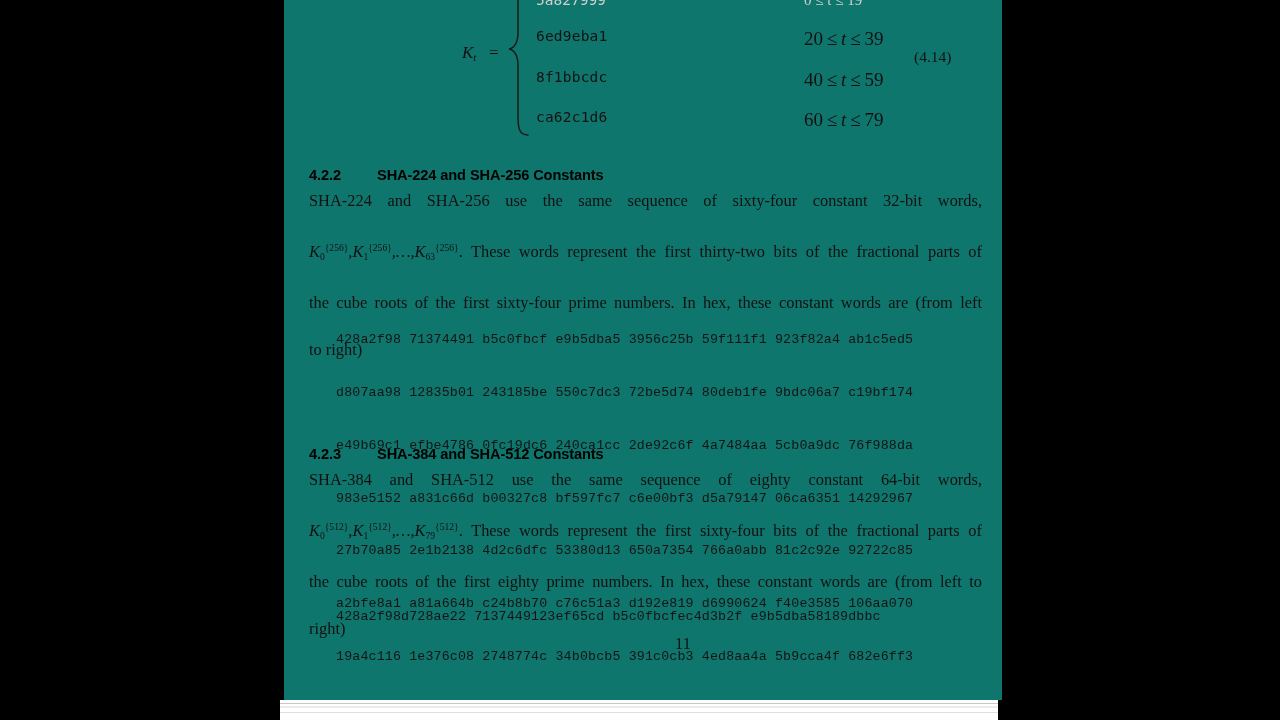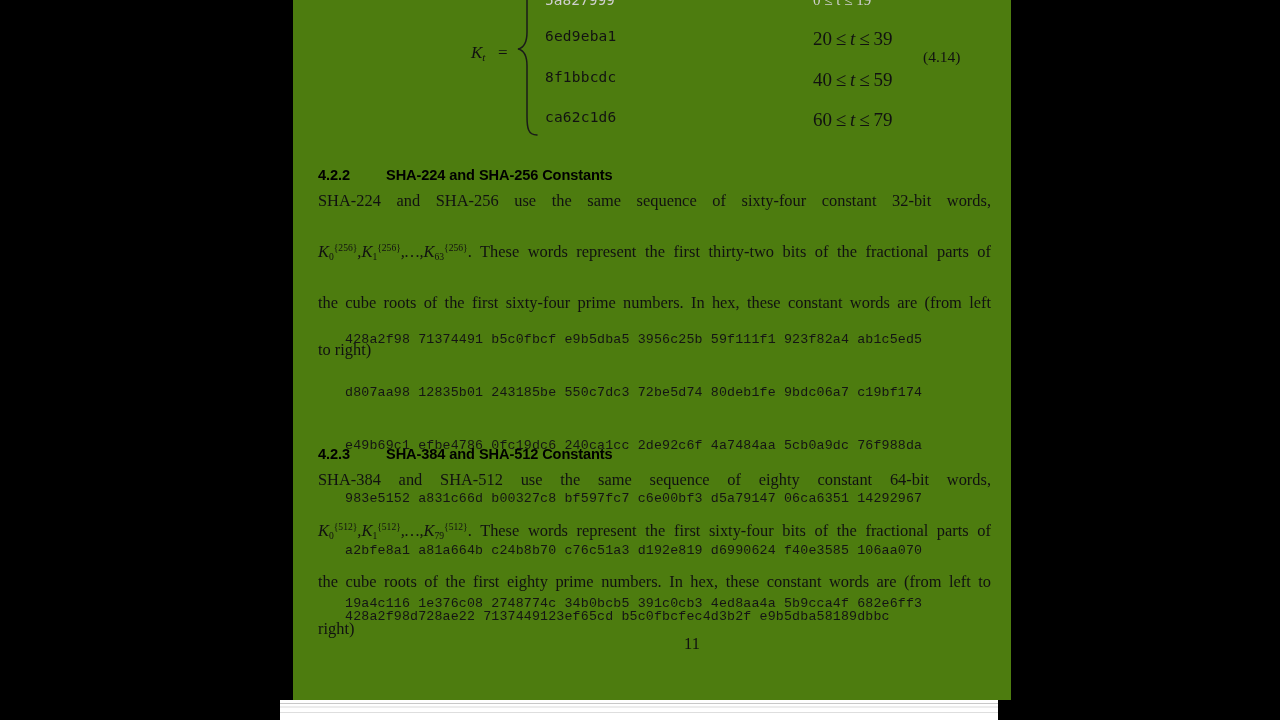--- a/index.html
+++ b/index.html
@@ -19,25 +19,25 @@
   #viewer {
     position: relative;
     width: 1280px;
     height: 720px;
     background: #000000;
   }
 
   
   #page {
     position: absolute;
-    left: 293px;
+    left: 284px;
     top: 0px;
     width: 718px;
     height: 700px;
-    background: #4d7c0f;
+    background: #0f766e;
     overflow: hidden;
   }
 
   
   #page-gutter {
     position: absolute;
     left: 280px;
     top: 700px;
     width: 718px;
     height: 20px;
@@ -275,20 +275,21 @@
       <span class="just-line"><span class="ksub nowrap"><span>K</span><sub>0</sub><sup>{256}</sup>,<span>K</span><sub>1</sub><sup>{256}</sup><span>,…,</span><span>K</span><sub>63</sub><sup>{256}</sup></span><span>. These words represent the first thirty-two bits of the fractional parts of</span></span>
       <span class="just-line">the cube roots of the first sixty-four prime numbers.  In hex, these constant words are (from left</span>
       <span>to right)</span>
     </div>
 
     <div class="hex-table" style="top:296px;">
       <span class="hex-row">428a2f98 71374491 b5c0fbcf e9b5dba5 3956c25b 59f111f1 923f82a4 ab1c5ed5</span>
       <span class="hex-row">d807aa98 12835b01 243185be 550c7dc3 72be5d74 80deb1fe 9bdc06a7 c19bf174</span>
       <span class="hex-row">e49b69c1 efbe4786 0fc19dc6 240ca1cc 2de92c6f 4a7484aa 5cb0a9dc 76f988da</span>
       <span class="hex-row">983e5152 a831c66d b00327c8 bf597fc7 c6e00bf3 d5a79147 06ca6351 14292967</span>
+      <span class="hex-row">27b70a85 2e1b2138 4d2c6dfc 53380d13 650a7354 766a0abb 81c2c92e 92722c85</span>
       <span class="hex-row">a2bfe8a1 a81a664b c24b8b70 c76c51a3 d192e819 d6990624 f40e3585 106aa070</span>
       <span class="hex-row">19a4c116 1e376c08 2748774c 34b0bcb5 391c0cb3 4ed8aa4a 5b9cca4f 682e6ff3</span>
       
     </div>
 
     <div class="section-heading" style="top:446px;">
       <span class="num">4.2.3</span><span>SHA-384 and SHA-512 Constants</span>
     </div>
 
     <div class="body-para" style="top:468px;">

